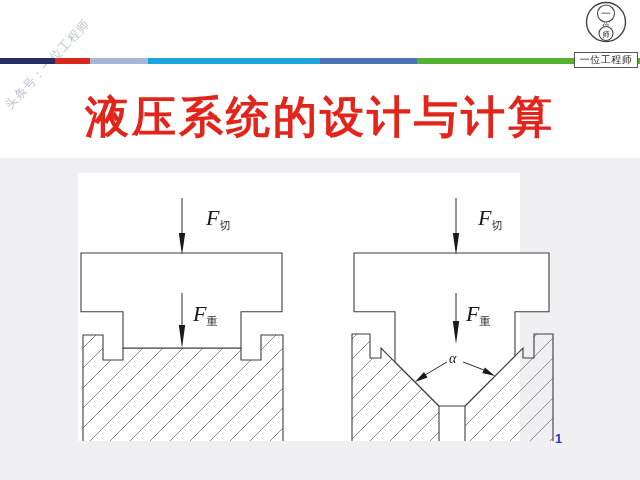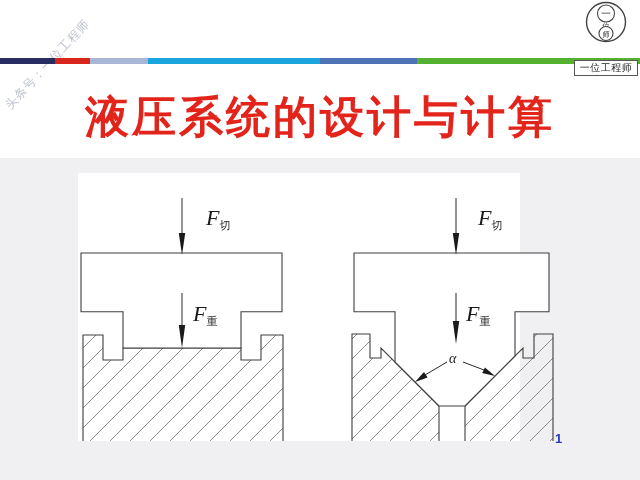--- a/index.html
+++ b/index.html
@@ -10,21 +10,21 @@
     position:absolute;left:-16px;top:44px;width:150px;
     transform:rotate(-47deg);
     color:#bdc1cd;font-size:12px;letter-spacing:1px;white-space:nowrap;
   }
 
   .accent-bar{position:absolute;left:0;top:58px;width:640px;height:6px;display:flex;}
   .accent-bar span{display:block;height:6px;}
 
   .logo{position:absolute;top:1px;right:2px;width:64px;text-align:center;}
   .logo-label{
-    margin-top:12px;border:1px solid #555;background:#fff;
+    margin-top:4px;border:1px solid #555;background:#fff;
     font-size:10px;line-height:14px;height:14px;color:#222;letter-spacing:0.5px;
   }
 
   .title{
     position:absolute;top:88px;left:0;width:640px;text-align:center;
     font-family:"Liberation Serif",serif;font-weight:bold;
     font-size:44px;letter-spacing:3px;color:#e3241b;white-space:nowrap;
   }
 
   .mat{position:absolute;left:0;top:158px;width:640px;height:322px;background:#f0f0f2;}

